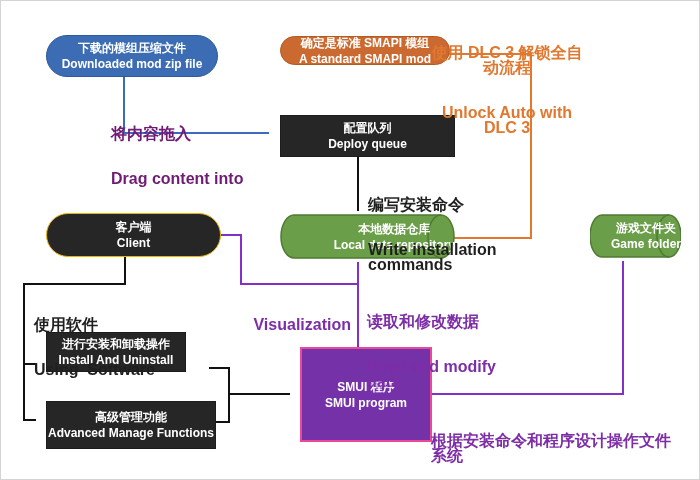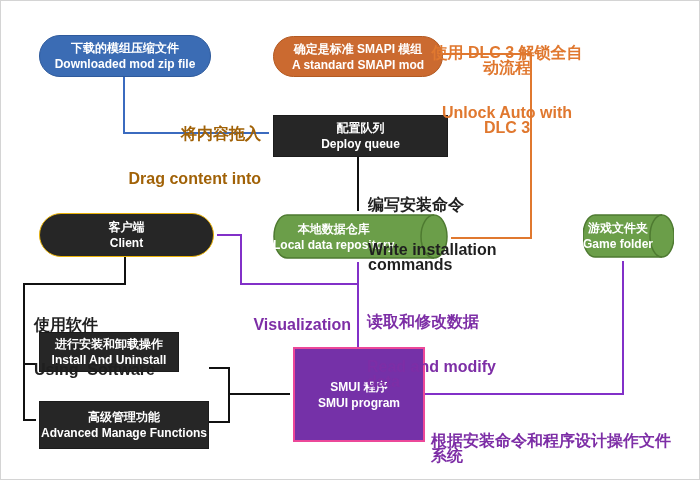--- a/index.html
+++ b/index.html
@@ -2,39 +2,39 @@
 <html><head>
 <meta charset="utf-8">
 <style>
   html,body{margin:0;padding:0;background:#fff;}
   #canvas{
     position:relative;width:700px;height:480px;background:#ffffff;
     border:1px solid #d4d4d4;box-sizing:border-box;overflow:hidden;
     font-family:"Liberation Sans","DejaVu Sans",sans-serif;
   }
   .node{
-    position:absolute;display:flex;flex-direction:column;align-items:flex-start;
+    position:absolute;display:flex;flex-direction:column;align-items:flex-end;
     justify-content:center;text-align:center;color:#fff;font-weight:700;
-    font-size:12px;line-height:16px;box-sizing:border-box;z-index:2;
+    font-size:12px;line-height:16px;box-sizing:border-box;z-index:2;margin-left:7px;
   }
   .pill{border-radius:22px;}
   .pill-blue{background:#3b6cb4;border:1px solid #2e5a9c;}
   .pill-orange{background:#cb6a30;border:1px solid #b35a22;}
   .pill-black{background:#262626;border:1px solid #eab308;}
   .rect-black{background:#262626;border:1px solid #1c1c1c;}
   .rect-purple{background:#7531a8;border:2px solid #ec4899;}
   .cyl{background:transparent;border:none;}
   .cyl svg{position:absolute;left:0;top:0;z-index:-1;}
   .cyl .txt{position:relative;z-index:1;}
   .node .zh,.node .en{width:100%;}
   .elbl{
     position:absolute;font-size:16px;font-weight:700;line-height:15px;
     white-space:pre-wrap;z-index:3;
   }
-  .lbl-blue{color:#a16207;text-align:right;}
+  .lbl-blue{color:#701a75;text-align:left;}
   .lbl-orange{color:#e0782f;text-align:center;}
   .lbl-black{color:#1f1f1f;text-align:left;}
   .lbl-purple{color:#7d2ea6;}
   #edges{position:absolute;left:0;top:0;z-index:1;}
   #edges path{fill:none;stroke-width:2px;}
   .e-blue{stroke:#3b6bbf;}
   .e-orange{stroke:#e0782f;}
   .e-black{stroke:#111111;}
   .e-purple{stroke:#8230c8;}
 </style>
@@ -69,21 +69,21 @@
     <path class="e-purple" d="M357,346 V261" marker-end="url(#m-purple)"></path>
     <path class="e-purple" d="M357,283 H240 V234 H216" marker-end="url(#m-purple)"></path>
     <path class="e-purple" d="M424,393 H622 V260" marker-end="url(#m-purple)"></path>
   </svg>
 
   <div class="node pill pill-blue" style="left:38px;top:34px;width:172px;height:42px;">
     <div class="zh">下载的模组压缩文件</div>
     <div class="en">Downloaded mod zip file</div>
   </div>
 
-  <div class="node pill pill-orange" style="left:272px;top:35px;width:170px;height:41px;">
+  <div class="node pill pill-orange" style="left:272px;top:35px;width:170px;height:29px;">
     <div class="zh">确定是标准 SMAPI 模组</div>
     <div class="en">A standard SMAPI mod</div>
   </div>
 
   <div class="node rect-black" style="left:272px;top:114px;width:175px;height:42px;">
     <div class="zh">配置队列</div>
     <div class="en">Deploy queue</div>
   </div>
 
   <div class="node cyl" style="left:272px;top:213px;width:175px;height:45px;">

